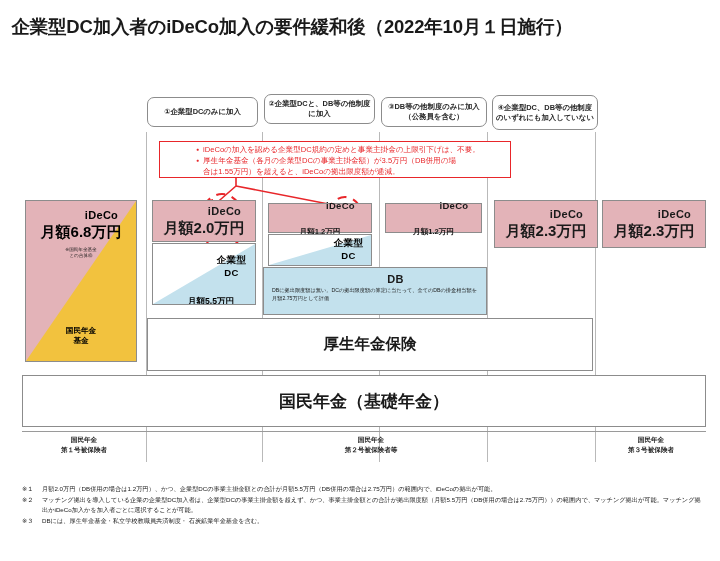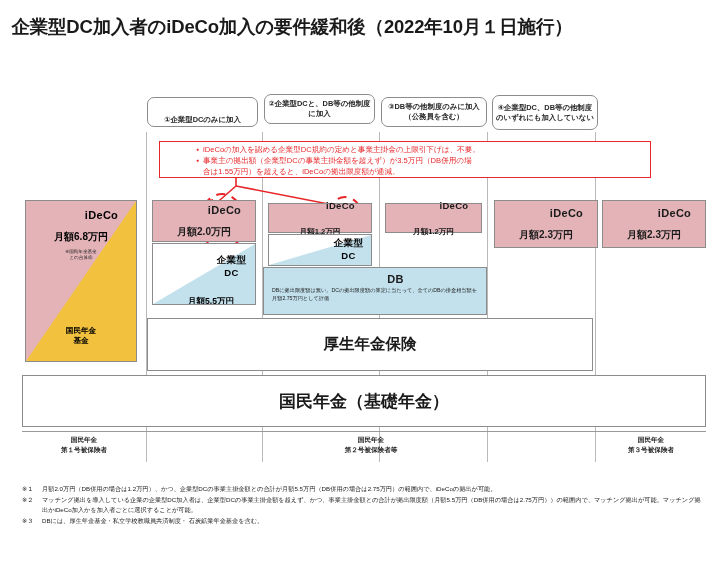--- a/index.html
+++ b/index.html
@@ -57,21 +57,21 @@
     display: flex; flex-direction: column;
     align-items: center; justify-content: center;
     text-align: center; color: #1a1a1a;
   }
   .ideco { background: #e3b3b8; }
   .db    { background: #c3e1ed; }
   .plain { background: #ffffff; }
 
   .lbl-en { font-size: 11px; font-weight: bold; letter-spacing: 0.3px; padding-left: 41px; }
   .lbl-en.sm { font-size: 9.5px; }
-  .amt { font-size: 10px; font-weight: bold; margin-top: 9px; }
+  .amt { font-size: 15px; font-weight: bold; margin-top: 2px; }
   .amt.sm { font-size: 7.6px; margin-top: 16px; }
   .amt.md { font-size: 8.6px; margin-top: 18px; }
   .note-mini { font-size: 4.6px; line-height: 1.35; color: #1a1a1a; margin-top: 5px; }
   .db-note { font-size: 5.2px; line-height: 1.45; text-align: left; margin-top: 2px; padding: 0 8px; align-self: stretch; }
   .big-band { font-size: 15.5px; font-weight: bold; }
   .big-band.xl { font-size: 17px; }
   .kikin-lbl { font-size: 7.6px; font-weight: bold; line-height: 1.4; }
 
   
   .diag { position: absolute; overflow: hidden; border: 1px solid #8c8c8c; }
@@ -94,42 +94,42 @@
 
   svg.overlay { position: absolute; left: 0; top: 0; width: 720px; height: 561px; pointer-events: none; }
 </style>
 </head>
 <body>
 
 <div id="page">
 
   <div class="title">企業型DC加入者のiDeCo加入の要件緩和後（2022年10月１日施行）</div>
 
-  <div class="hdr" style="left:147px; top:97px; width:111px; height:30px;align-items:flex-end;">
+  <div class="hdr" style="left:147px; top:97px; width:111px; height:30px;">
     <span>①企業型DCのみに加入</span>
   </div>
   <div class="hdr" style="left:264px; top:94px; width:111px; height:30px;">
     <span>②企業型DCと、DB等の他制度に加入</span>
   </div>
   <div class="hdr" style="left:381px; top:97px; width:106px; height:30px;">
     <span>③DB等の他制度のみに加入（公務員を含む）</span>
   </div>
   <div class="hdr" style="left:492px; top:95px; width:106px; height:35px;">
     <span>④企業型DC、DB等の他制度のいずれにも加入していない</span>
   </div>
 
   <div class="vline" style="left:146px; top:132px; height:330px;"></div>
   <div class="vline" style="left:262px; top:132px; height:330px;"></div>
   <div class="vline" style="left:379px; top:132px; height:330px;"></div>
   <div class="vline" style="left:487px; top:132px; height:330px;"></div>
   <div class="vline" style="left:595px; top:132px; height:330px;"></div>
 
-  <div class="warnbox" style="left:159px; top:141px; width:492px; height:37px;padding-left:36px;">
+  <div class="warnbox" style="left:159px; top:141px; width:352px; height:37px;padding-left:36px;">
     <div class="li">iDeCoの加入を認める企業型DC規約の定めと事業主掛金の上限引下げは、不要。</div>
-    <div class="li">事業主の拠出額（企業型DCの事業主掛金額を超えず）が3.5万円（DB併用の場</div>
+    <div class="li">厚生年金基金（各月の企業型DCの事業主掛金額）が3.5万円（DB併用の場</div>
     <div class="cont">合は1.55万円）を超えると、iDeCoの拠出限度額が逓減。</div>
   </div>
 
   <svg class="overlay">
     <g stroke="#e8262a" fill="none">
       <path d="M236,178 L236,186 L213,206" stroke-width="1.6"></path>
       <path d="M205,201 L213,208 L213,199" fill="#e8262a" stroke="none"></path>
       <path d="M236,186 L349,208" stroke-width="1.6"></path>
       <path d="M341,203 L351,209 L343,212" fill="#e8262a" stroke="none"></path>
       <ellipse cx="222" cy="222" rx="22" ry="28" stroke-width="2.2" stroke-dasharray="9 7"></ellipse>

